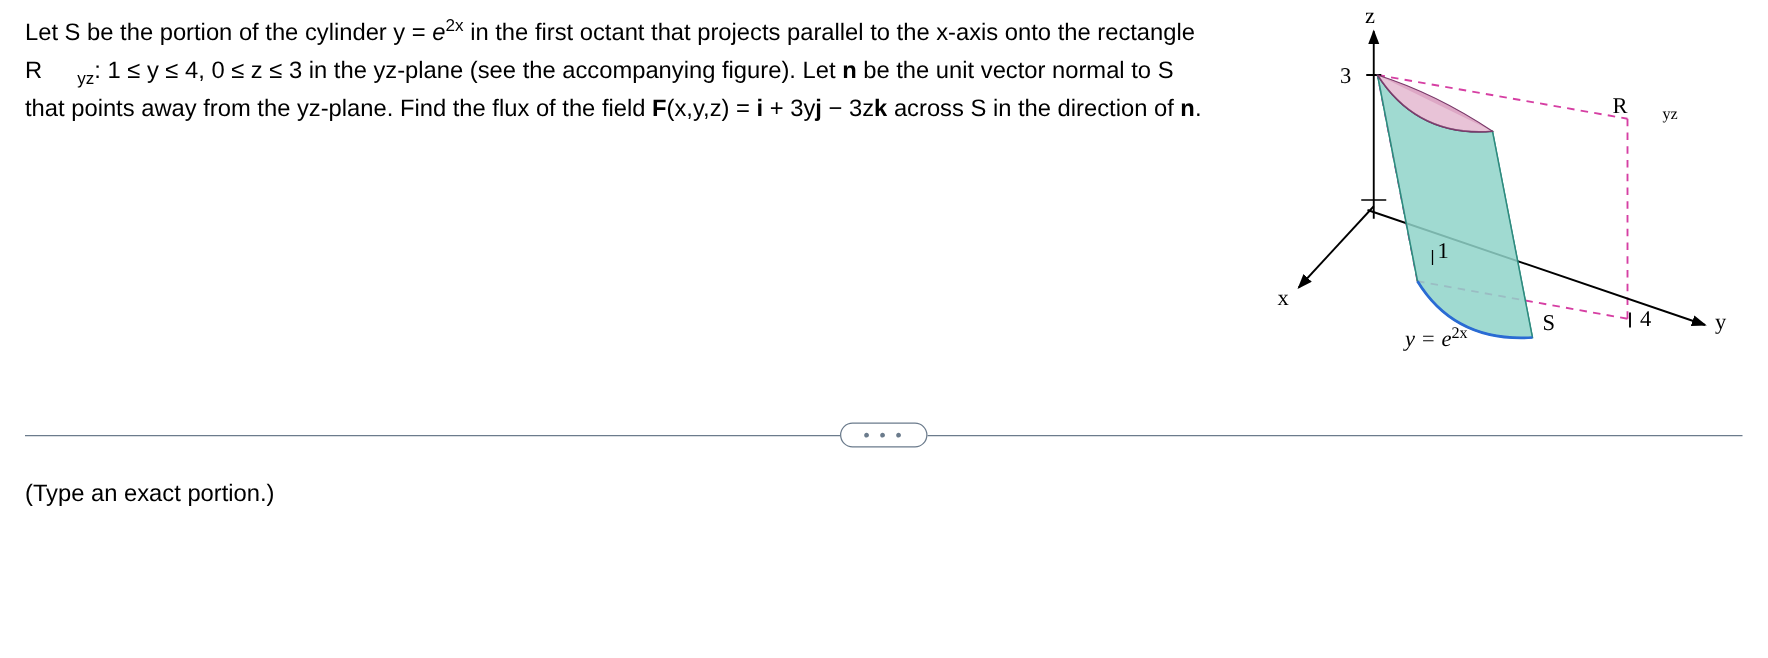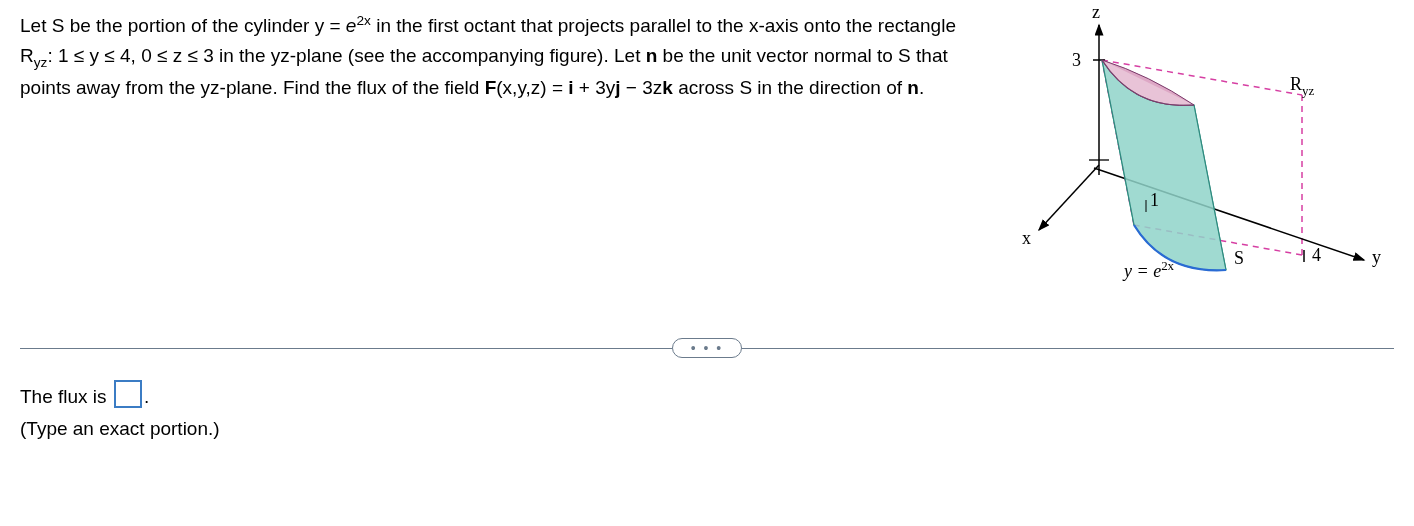--- a/index.html
+++ b/index.html
@@ -14,21 +14,21 @@
     .top-section {
       display: flex;
       align-items: flex-start;
     }
     .problem-text {
       flex: 1;
       line-height: 1.55;
       padding-right: 20px;
     }
     .bold { font-weight: bold; }
-    .sub { font-size: 0.72em; vertical-align: sub; }
+    .sub { font-size: 0.72em; vertical-align: sub; margin-left: 28px; }
     .sup { font-size: 0.72em; vertical-align: super; }
     .figure {
       width: 400px;
       height: 310px;
       position: relative;
       flex-shrink: 0;
     }
     .divider-row {
       display: flex;
       align-items: center;
@@ -135,17 +135,14 @@
   </div>
 </div>
 
 <div class="divider-row">
   <div class="divider-line"></div>
   <div class="dots-btn">• • •</div>
   <div class="divider-line"></div>
 </div>
 
 <div class="answer-section">
-  <div>
-    <span>The flux is </span><span class="answer-box"></span><span>.</span>
-  </div>
   <div>(Type an exact portion.)</div>
 </div>
 
 </body></html>

